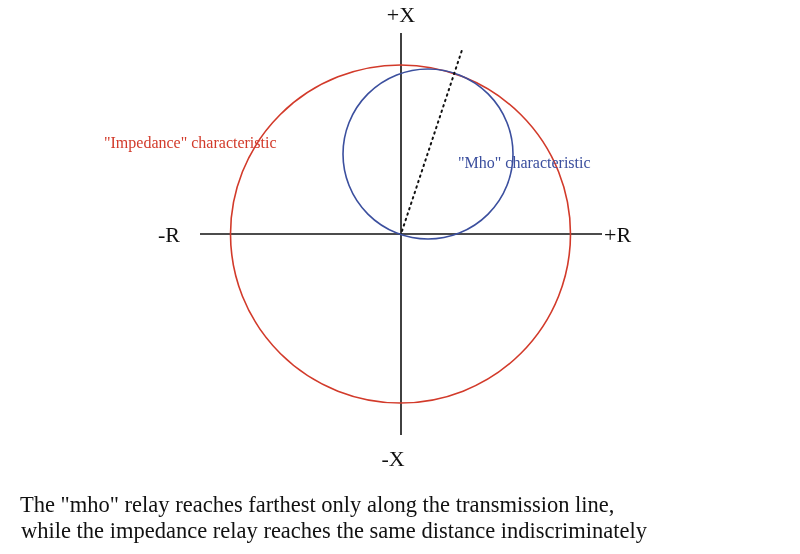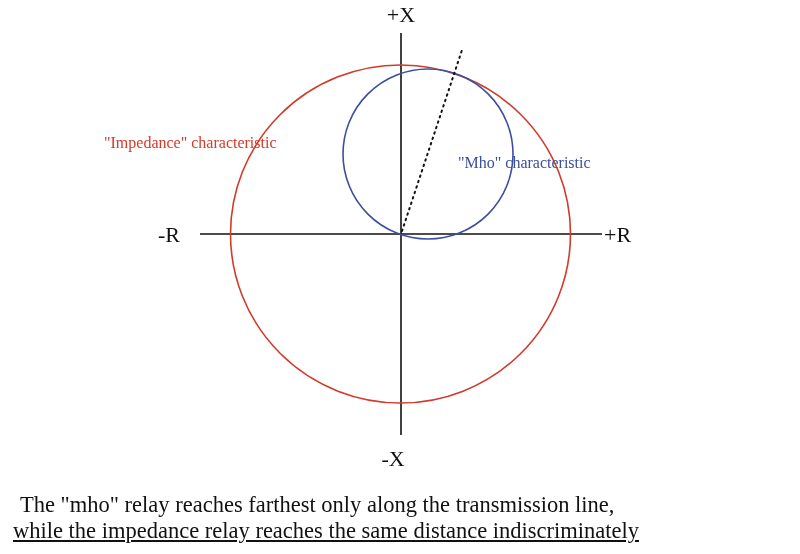--- a/index.html
+++ b/index.html
@@ -2,21 +2,21 @@
 <html><head>
   <meta charset="utf-8">
   <style>
     html, body { margin: 0; padding: 0; background: #ffffff; }
     body { width: 800px; height: 554px; position: relative; overflow: hidden; font-family: "Liberation Serif", "DejaVu Serif", serif; }
     #diagram { position: absolute; left: 0; top: 0; width: 800px; height: 554px; }
     .axis-label { font-family: "Liberation Serif", "DejaVu Serif", serif; font-size: 22px; fill: #111111; }
     .char-label { font-family: "Liberation Serif", "DejaVu Serif", serif; font-size: 16px; }
     .caption { position: absolute; left: 0; width: 800px; top: 492px; text-align: left; font-family: "Liberation Serif", "DejaVu Serif", serif; font-size: 22.5px; line-height: 26px; color: #111111; }
     .caption .line1 { display: block; padding-left: 20px; }
-    .caption .line2 { display: block; padding-left: 13px; text-decoration: underline; }
+    .caption .line2 { display: block; padding-left: 21px; }
   </style>
 </head>
 <body>
 
 <svg id="diagram" viewBox="0 0 800 554" xmlns="http://www.w3.org/2000/svg">
 
   <line x1="200" y1="234" x2="602" y2="234" stroke="#111" stroke-width="1.6"></line>
   <line x1="401" y1="33" x2="401" y2="435" stroke="#111" stroke-width="1.6"></line>
 
   <ellipse cx="400.5" cy="234" rx="170" ry="169" fill="none" stroke="#d23a2a" stroke-width="1.6"></ellipse>

